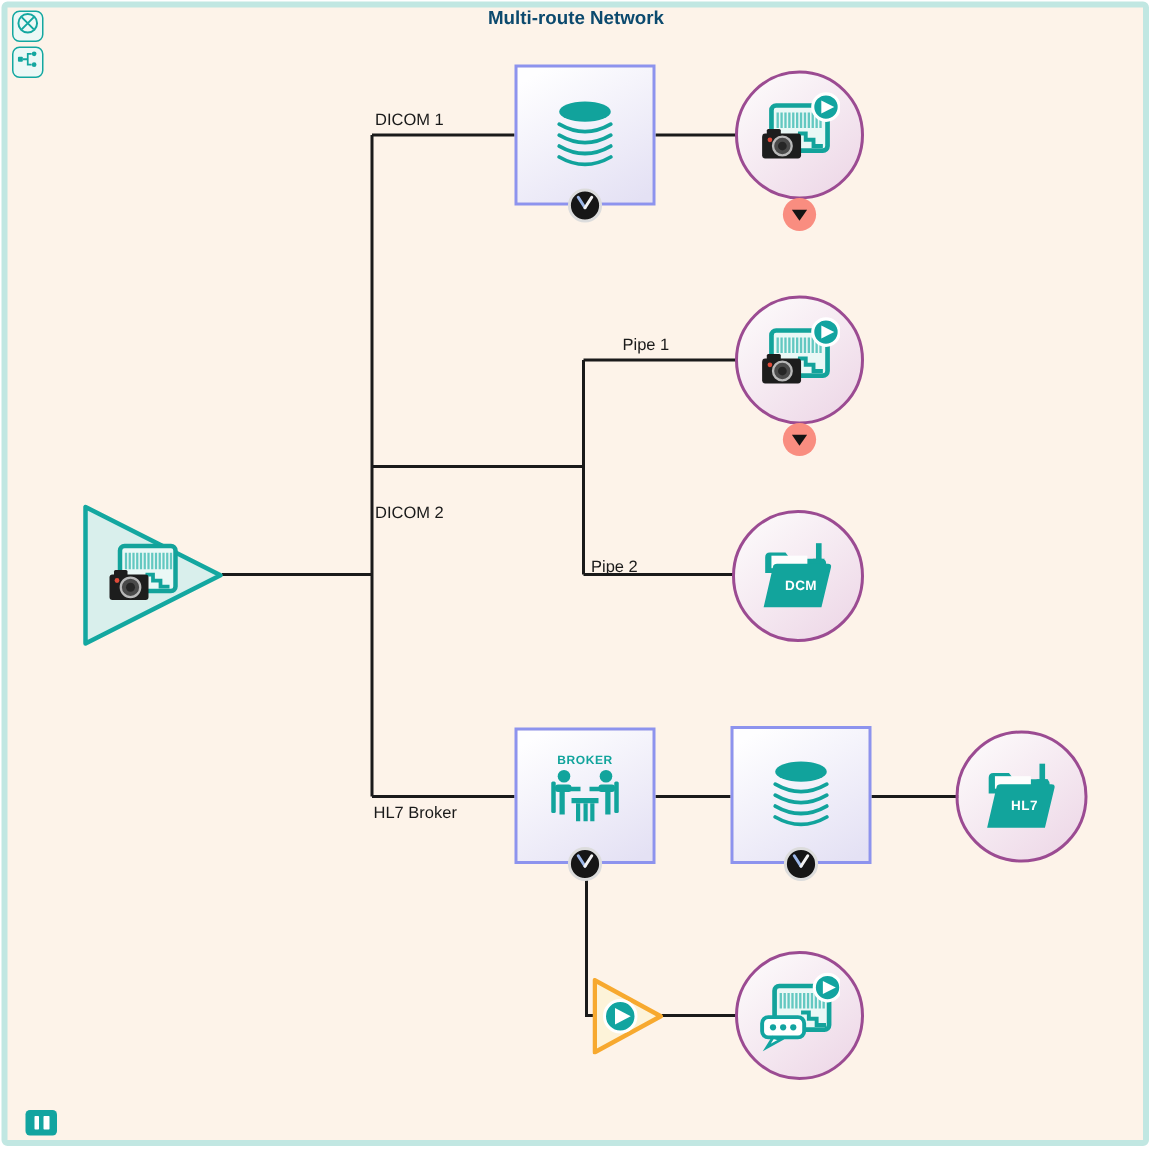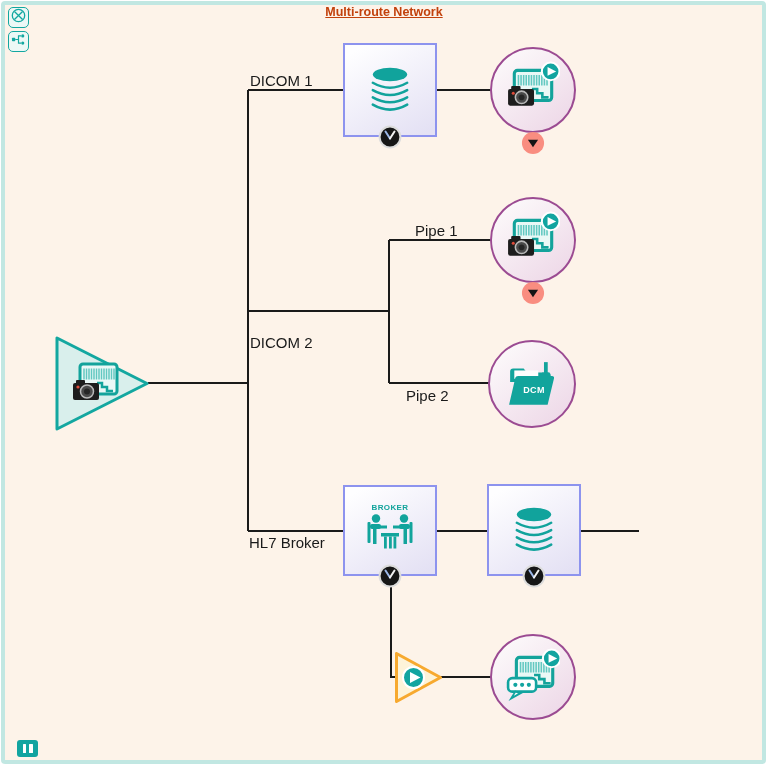--- a/index.html
+++ b/index.html
@@ -9,25 +9,25 @@
   }
   .canvas-frame{
     position:absolute;left:1px;top:1px;width:757px;height:755px;
     background:#fdf3e9;border:4px solid #c1e7e2;border-radius:4px;
   }
   .diagram{position:absolute;left:0;top:0;width:768px;height:766px;}
   .wires{position:absolute;left:0;top:0;width:768px;height:766px;}
 
   .page-title{
     position:absolute;left:50%;top:5px;transform:translateX(-50%);
-    font-size:12.5px;font-weight:700;color:#c2410c;
-    text-decoration:underline;white-space:nowrap;
+    font-size:12.5px;font-weight:700;color:#0c4a6e;
+    white-space:nowrap;
   }
   .edge-label{
-    position:absolute;font-size:15px;color:#1a1a1a;white-space:nowrap;line-height:13px;text-align:right;
+    position:absolute;font-size:11px;color:#1a1a1a;white-space:nowrap;line-height:13px;text-align:right;
   }
 
   .tool-btn{
     position:absolute;width:21px;height:21px;border:1.6px solid #13a7a0;border-radius:5px;
     background:#ecf8f6;display:flex;align-items:center;justify-content:center;
     box-sizing:border-box;cursor:pointer;
   }
   .pause-btn{
     position:absolute;left:17px;top:740px;width:21px;height:17px;border-radius:3px;
     background:#12a4a0;display:flex;align-items:center;justify-content:center;gap:3px;cursor:pointer;
@@ -101,21 +101,21 @@
     </span>
   </div>
   <div class="pause-btn">
     <span class="bar"></span>
     <span class="bar"></span>
   </div>
 
   <div class="edge-label" style="left:250px;top:74px;">DICOM 1</div>
   <div class="edge-label" style="left:250px;top:295px;margin-top:41px;">DICOM 2</div>
   <div class="edge-label" style="left:415px;top:224px;">Pipe 1</div>
-  <div class="edge-label" style="left:394px;top:389px;margin-left:12px;">Pipe 2</div>
+  <div class="edge-label" style="left:394px;top:372px;">Pipe 2</div>
   <div class="edge-label" style="left:249px;top:536px;">HL7 Broker</div>
 
   <div class="node node-tri" style="left:55px;top:336px;width:95px;height:95px;">
     <svg width="95" height="95" viewBox="0 0 95 95">
       <polygon points="2,2 2,93 92,47.5" fill="#d9efec" stroke="#13a7a0" stroke-width="3" stroke-linejoin="round"></polygon>
     </svg>
     <span style="position:absolute;left:15px;top:21px;">
       <svg width="52" height="52" viewBox="0 0 52 52">
         <rect x="10" y="7" width="37" height="30" rx="3" fill="#eaf8f6" stroke="#13a39b" stroke-width="3"></rect>
         <path d="M14,11.5 v11 M16.5,11.5 v11 M19,11.5 v11 M21.5,11.5 v11 M24,11.5 v11 M26.5,11.5 v11 M29,11.5 v11 M31.5,11.5 v11 M34,11.5 v11 M36.5,11.5 v11 M39,11.5 v11 M41.5,11.5 v11 M44,11.5 v11" stroke="#63c8c1" stroke-width="1.5"></path>
@@ -248,20 +248,32 @@
     </span>
   </div>
   <span class="badge" style="left:522px;top:564px;">
     <svg width="24" height="24" viewBox="0 0 24 24">
       <circle cx="12" cy="12" r="10.4" fill="#161616" stroke="#dcdcdc" stroke-width="2"></circle>
       <path d="M12,13.5 L7.5,6.5" stroke="#9db8e8" stroke-width="2" stroke-linecap="round"></path>
       <path d="M12,13.5 L16.5,6.5" stroke="#f2f2f2" stroke-width="2" stroke-linecap="round"></path>
     </svg>
   </span>
 
+  <div class="node node-circle" style="left:637px;top:487px;width:88px;height:88px;">
+    <span class="folder-wrap">
+      <svg width="50" height="46" viewBox="0 0 48 44">
+        <rect x="35.5" y="1" width="3.6" height="12" fill="#12a49c"></rect>
+        <path d="M33.5,11 h7.6 l-3.8,5.5 z" fill="#12a49c"></path>
+        <path d="M3,10 q0,-3 3,-3 h10 l3,4 h20 q3,0 3,3 v6 H3 z" fill="#12a49c"></path>
+        <rect x="7" y="9" width="23" height="8" fill="#fdfdfd"></rect>
+        <path d="M2,42 L8,16 q0.4,-1.8 2.6,-1.8 h32.5 q2.6,0 2,2.4 L39,42 z" fill="#12a49c"></path>
+      </svg>
+      <span class="folder-text">HL7</span>
+    </span>
+  </div>
 
   <div class="node node-tri" style="left:395px;top:652px;width:48px;height:51px;">
     <svg width="48" height="51" viewBox="0 0 48 51">
       <polygon points="1.5,1.5 1.5,49.5 45.5,25.5" fill="#fdf3d9" stroke="#f7a92f" stroke-width="3" stroke-linejoin="round"></polygon>
       <circle cx="18.5" cy="25.5" r="10.5" fill="#12a4a0" stroke="#ffffff" stroke-width="2"></circle>
       <path d="M15,20 L25.5,25.5 L15,31 z" fill="#ffffff"></path>
     </svg>
   </div>
 
   <div class="node node-circle" style="left:490px;top:634px;width:86px;height:86px;">

